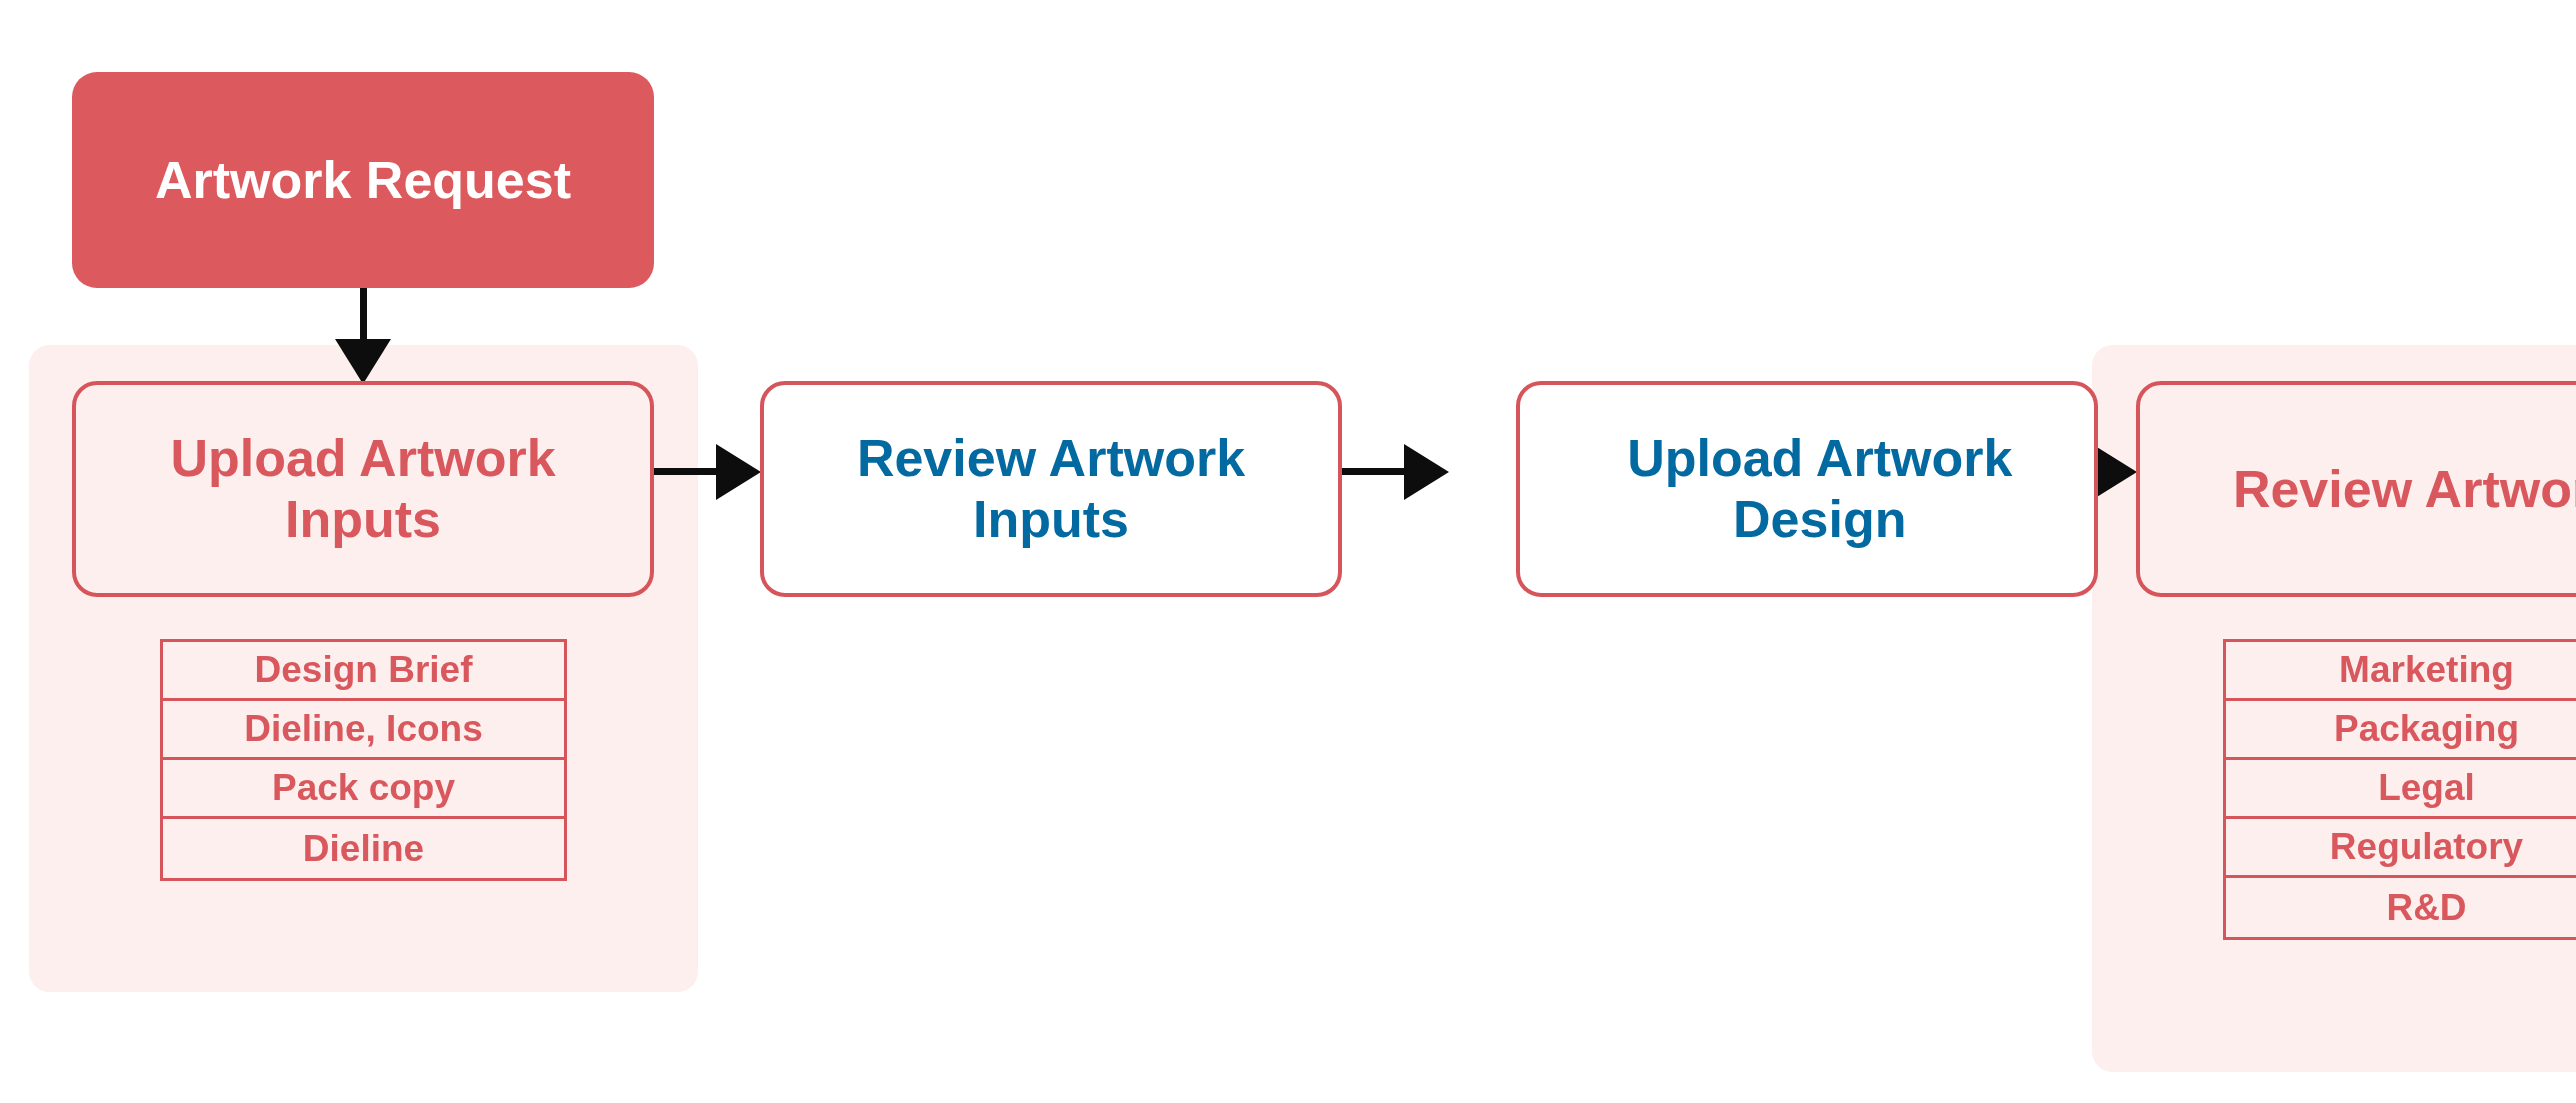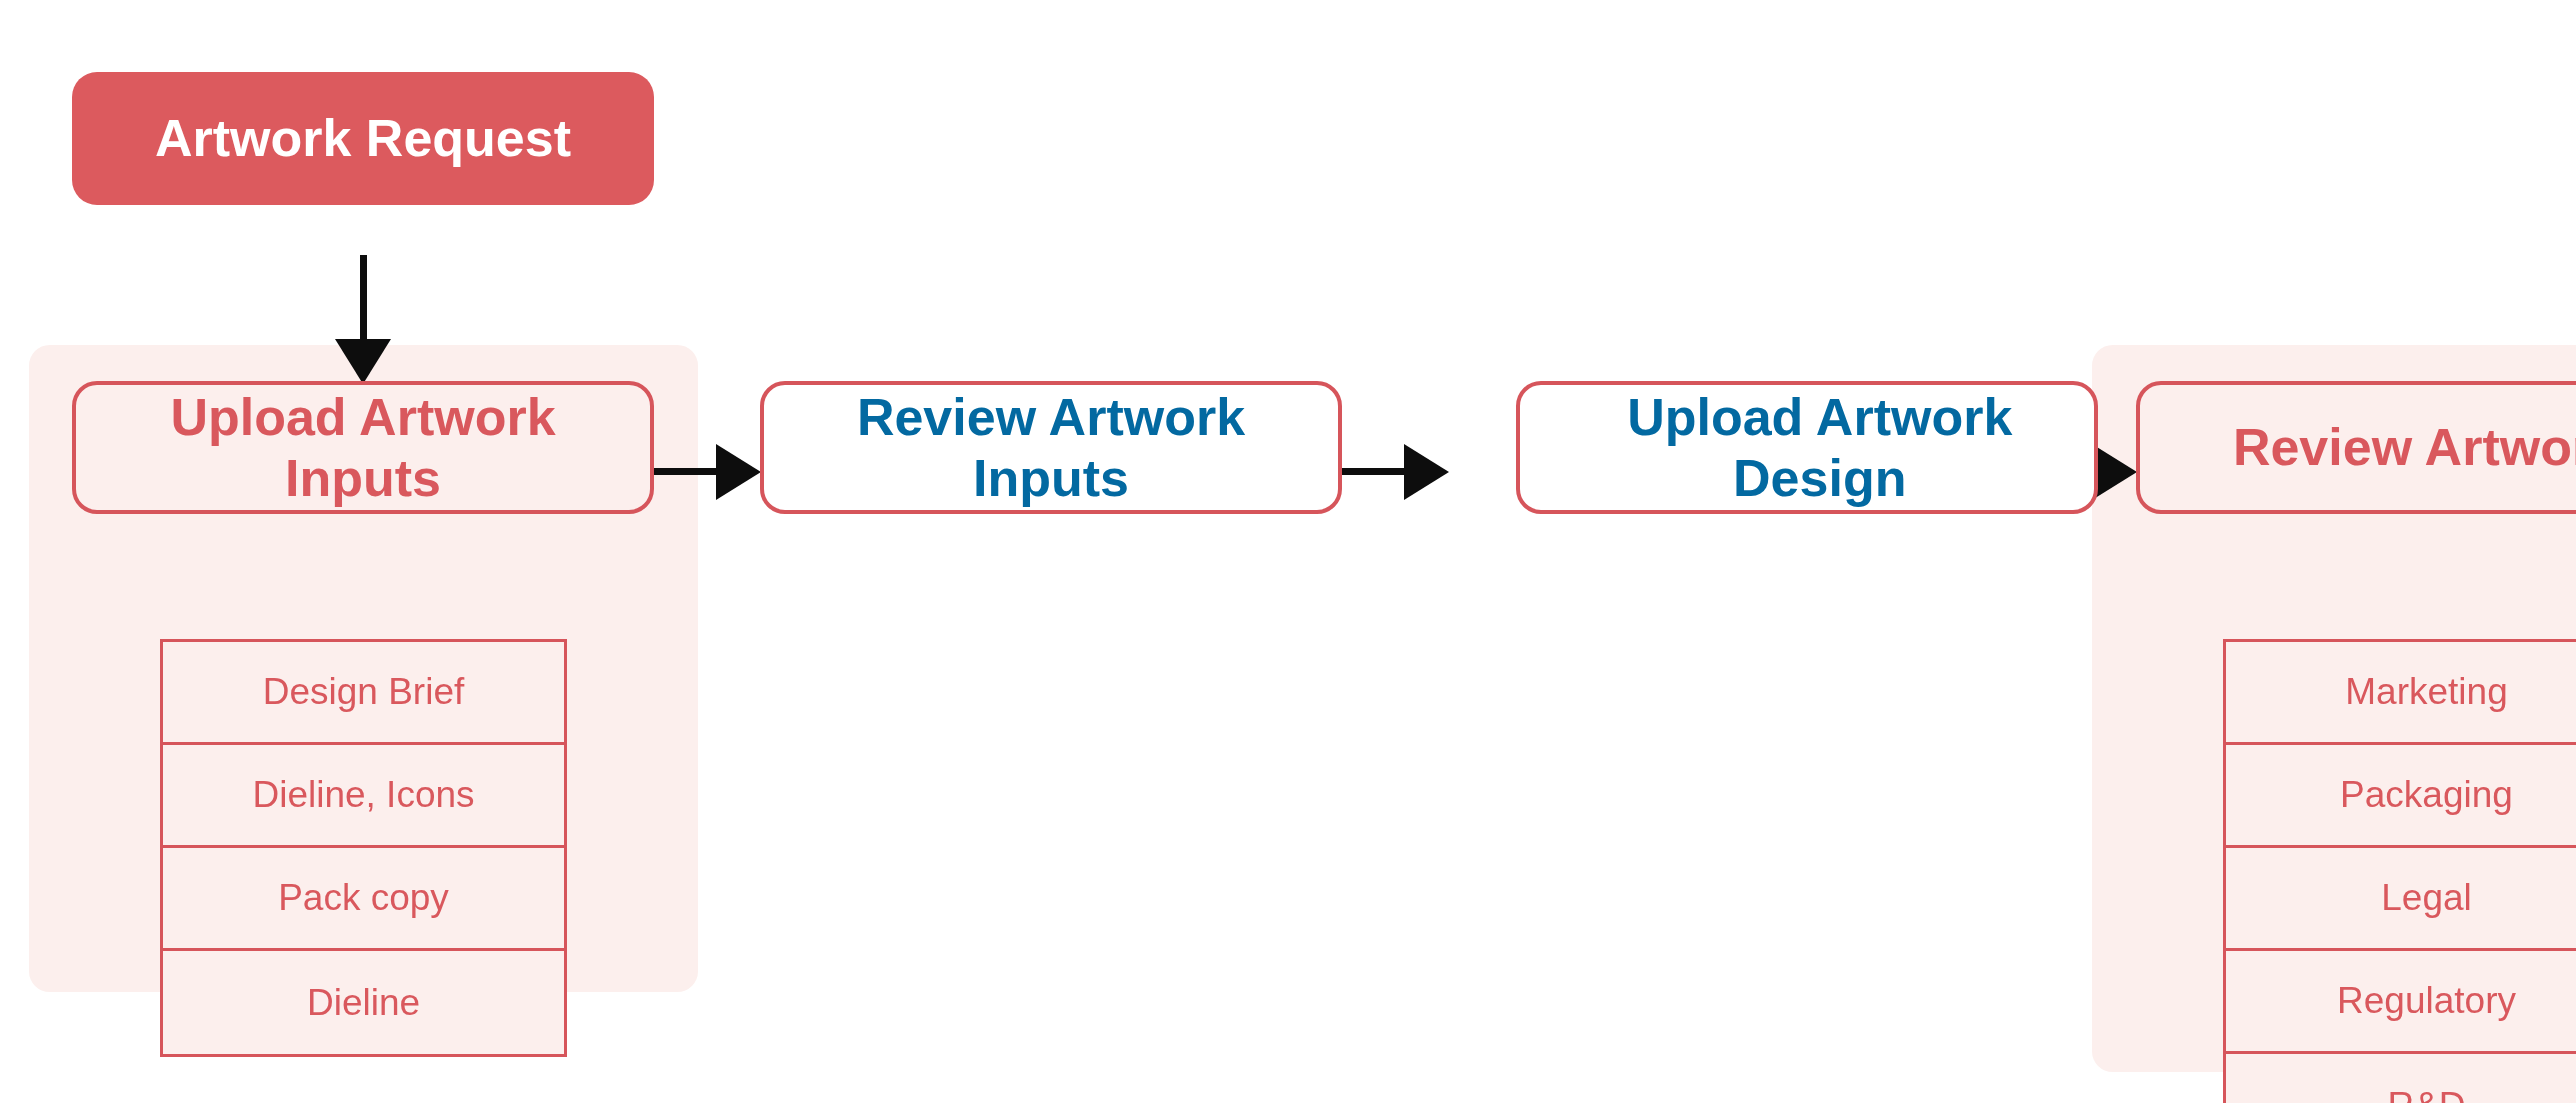--- a/index.html
+++ b/index.html
@@ -23,21 +23,21 @@
     background: #FCEFED;
     border-radius: 20.6px;
   }
   #group-inputs  { left: 29px;   top: 345px; width: 669px; height: 647px; }
   #group-review  { left: 2092px; top: 345px; width: 669px; height: 727px; }
 
   
   .node {
     position: absolute;
     width: 582px;
-    height: 133px;
+    height: 216px;
     border-radius: 25px;
     display: flex;
     align-items: center;
     justify-content: center;
     text-align: center;
     font-weight: bold;
     font-size: 52px;
     line-height: 1.17;
     padding: 0 15.5px;
     box-sizing: border-box;
@@ -65,29 +65,30 @@
   
   .stack {
     position: absolute;
     width: 407px;
     border: 3.1px solid #D6555B;
     box-sizing: border-box;
   }
   #stack-inputs { left: 160px;  top: 639px; }
   #stack-review { left: 2223px; top: 639px; }
   .stack .row {
-    height: 103px;
+    height: 59px;
     display: flex;
     align-items: center;
     justify-content: center;
     background: #FCEFED;
     color: #D9585D;
     font-size: 37px;
     border-bottom: 3.1px solid #D6555B;
     box-sizing: border-box;
+    font-weight: bold;
   }
   .stack .row:last-child { border-bottom: none; }
 
   
   .arrow-line {
     position: absolute;
     background: #0D0D0D;
   }
   .arrow-head {
     position: absolute;

